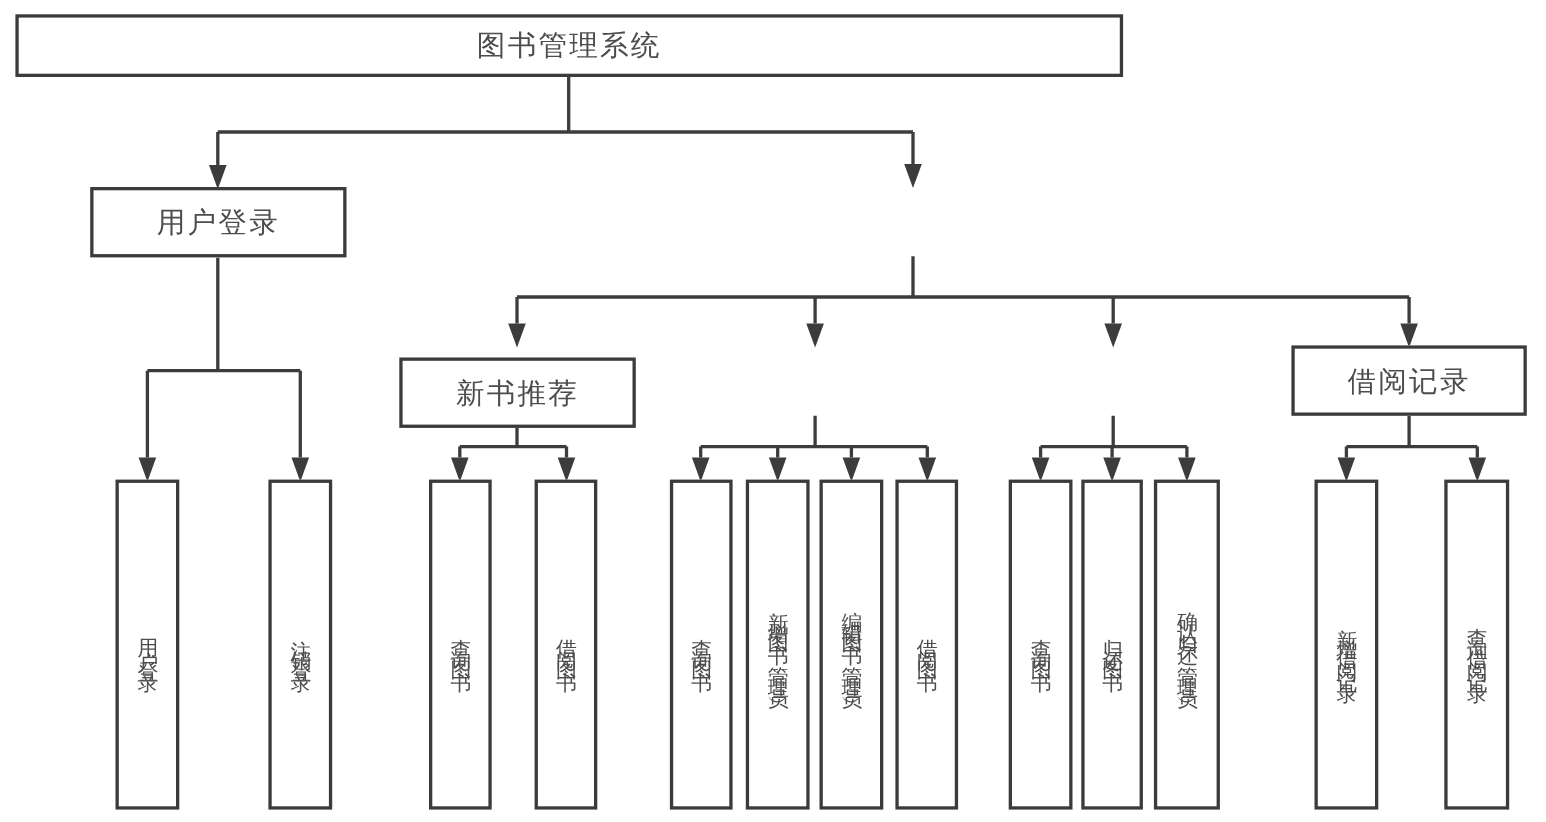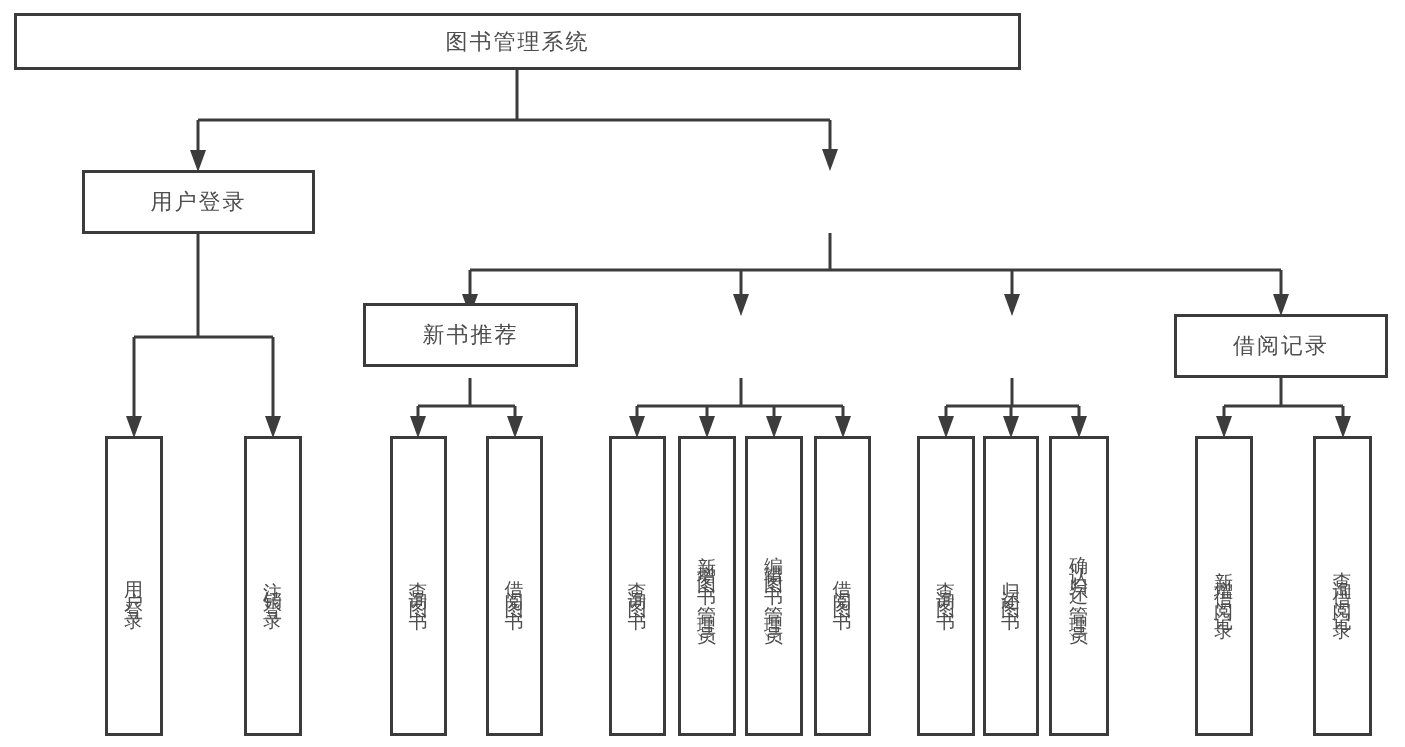--- a/index.html
+++ b/index.html
@@ -6,21 +6,21 @@
   .canvas{
     position:relative;width:1405px;height:747px;background:#ffffff;
     font-family:"Liberation Sans","DejaVu Sans",sans-serif;overflow:hidden;
   }
   .connectors{position:absolute;left:0;top:0;pointer-events:none;}
   .connectors path{stroke:#3c3c3c;stroke-width:3;fill:none;}
   .connectors polygon{fill:#3c3c3c;stroke:none;}
   .box{
     position:absolute;box-sizing:border-box;border:3px solid #3b3b3b;background:#ffffff;
     display:flex;align-items:center;justify-content:center;
-    font-size:22px;color:#4d4d4d;letter-spacing:2px;white-space:nowrap;
+    font-size:26px;color:#4d4d4d;letter-spacing:2px;white-space:nowrap;
   }
   .vbox{
     position:absolute;box-sizing:border-box;border:3px solid #3b3b3b;background:#ffffff;
     display:flex;align-items:center;justify-content:center;
     font-size:19px;color:#4d4d4d;
   }
   .vbox span{
     writing-mode:vertical-rl;text-orientation:mixed;
     letter-spacing:10px;line-height:1;
   }
@@ -80,21 +80,21 @@
   </svg>
 
   <div class="box" style="left:14px;top:13px;width:1007px;height:57px">
     <span>图书管理系统</span>
   </div>
 
   <div class="box" style="left:82px;top:170px;width:233px;height:64px">
     <span>用户登录</span>
   </div>
 
-  <div class="box" style="left:363px;top:303px;width:215px;height:64px">
+  <div class="box" style="left:363px;top:325px;width:215px;height:64px">
     <span>新书推荐</span>
   </div>
   <div class="box" style="left:1174px;top:314px;width:214px;height:64px">
     <span>借阅记录</span>
   </div>
 
   <div class="vbox" style="left:105px;top:436px;width:58px;height:300px">
     <span>用户登录</span>
   </div>
   <div class="vbox" style="left:244px;top:436px;width:58px;height:300px">

